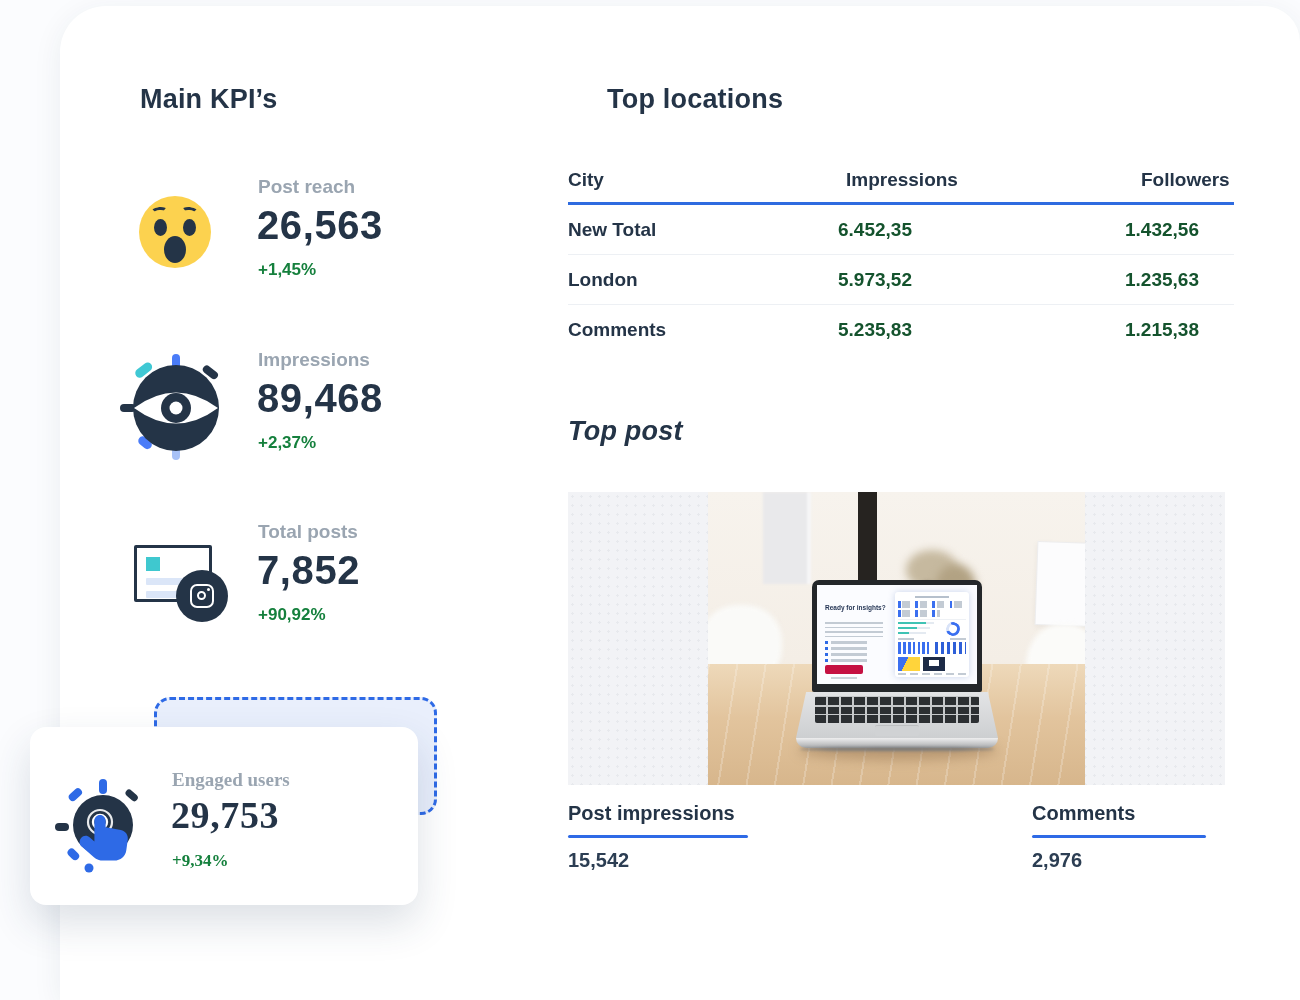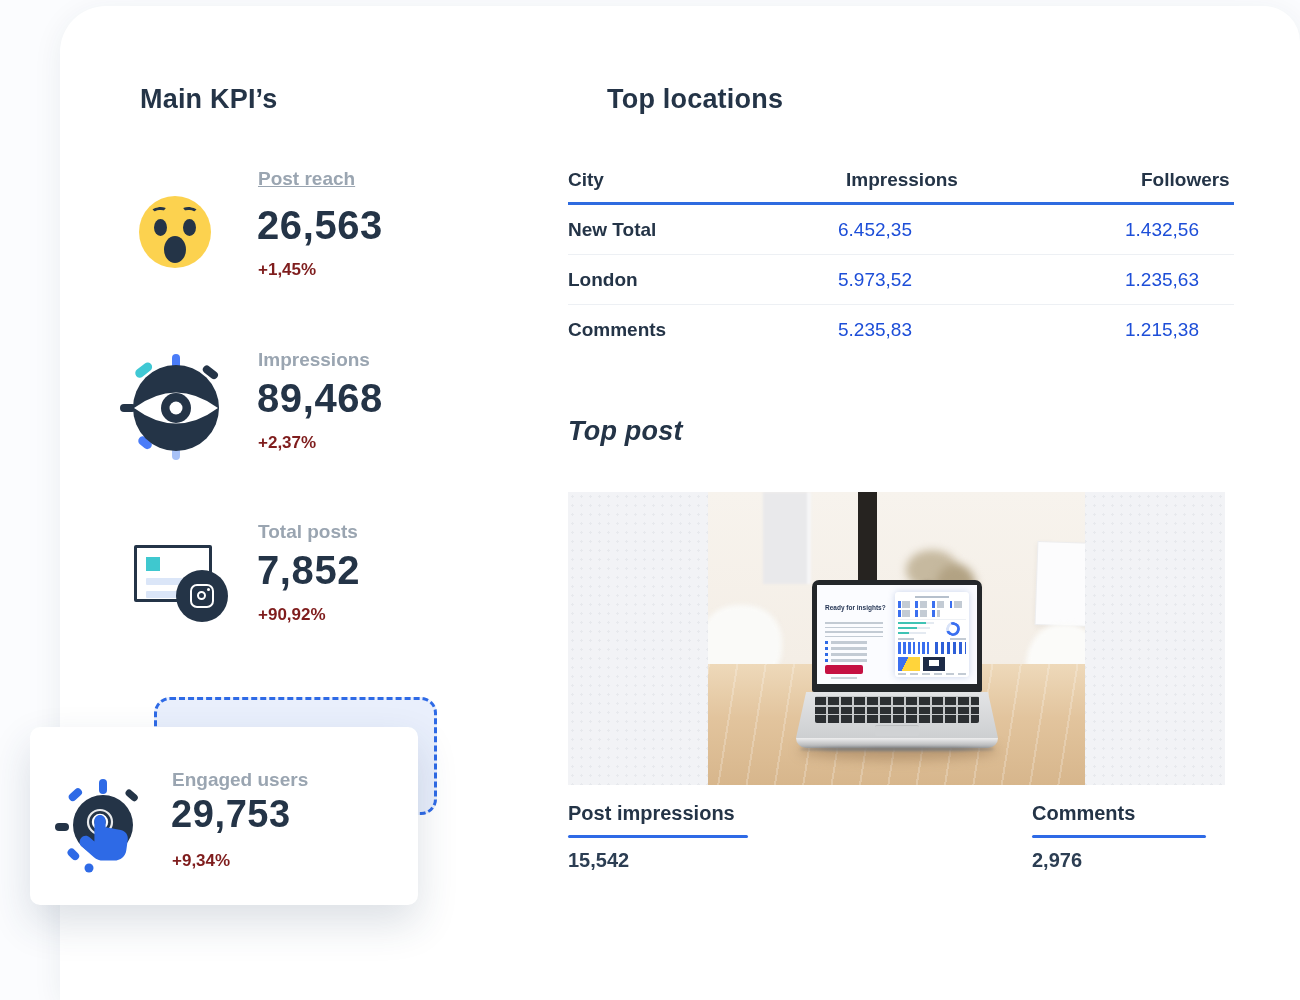--- a/index.html
+++ b/index.html
@@ -21,21 +21,21 @@
     box-shadow:0 6px 30px rgba(35,52,74,0.07);
   }
 
   .h { position:absolute; font-size:27px; font-weight:700; color:#243447; letter-spacing:.2px; }
   .h-kpi { left:140px; top:84px; }
   .h-loc { left:568px; top:84px;margin-left:39px; }
   .h-post { left:568px; top:416px;font-style:italic; }
 
   .kpi-label  { position:absolute; font-size:19px; font-weight:700; color:#9aa5b1; }
   .kpi-value  { position:absolute; font-size:40px; font-weight:700; color:#243447; letter-spacing:.6px; }
-  .kpi-change { position:absolute; font-size:17px; font-weight:700; color:#7f1d1d; }
+  .kpi-change { position:absolute; font-size:17px; font-weight:700; color:#15803d; }
 
   
   .emoji { position:absolute; left:139px; top:196px; width:72px; height:72px;
            background:#fcd24f; border-radius:50%; }
   .emoji .brow { position:absolute; width:17px; height:10px; border:3.5px solid #243447;
                  border-color:#243447 transparent transparent transparent; border-radius:50%; }
   .emoji .brow.l { left:12px; top:11px; transform:rotate(-6deg); }
   .emoji .brow.r { left:42px; top:11px; transform:rotate(6deg); }
   .emoji .eye { position:absolute; width:13px; height:17px; background:#243447; border-radius:50%; top:23px; }
   .emoji .eye.l { left:15px; } .emoji .eye.r { left:44px; }
@@ -63,37 +63,38 @@
 
   
   .slot {
     position:absolute; left:154px; top:697px; width:283px; height:118px;
     background:#e9effc; border:3px dashed #2e6ae6; border-radius:16px;
   }
 
   
   .engaged {
     position:absolute; left:30px; top:727px; width:388px; height:178px;
-    background:#fff; border-radius:10px;
+    background:#fff; border-radius:16px;
     box-shadow:0 18px 40px rgba(40,60,95,0.16);
+    font-family:Liberation Serif, serif;
   }
   .engaged .kpi-label  { left:142px; top:42px; }
   .engaged .kpi-value  { left:141px; top:66px; font-size:38px; }
   .engaged .kpi-change { left:142px; top:124px; }
   .tap-svg { position:absolute; left:25px; top:52px; }
 
   
   .loc-table { position:absolute; left:568px; top:166px; width:666px; }
   .loc-row { display:grid; grid-template-columns:270px 287px 1fr; align-items:center; }
   .loc-head { height:39px; align-items:end; padding-bottom:11px;
               border-bottom:3px solid #2e6be0; font-size:19px; font-weight:700; color:#243447;gap:8px; }
   .loc-body .loc-row { height:50px; border-bottom:1px solid #edf0f4; font-size:19px; }
   .loc-body .loc-row:last-child { border-bottom:none; }
   .loc-city { font-weight:700; color:#243447; }
-  .loc-num  { font-weight:400; color:#1d4ed8; }
+  .loc-num  { font-weight:700; color:#14532d; }
 
   
   .photo-wrap {
     position:absolute; left:568px; top:492px; width:657px; height:293px;
     background:#f2f3f6;
     background-image:radial-gradient(#e7e9ed 1px, rgba(0,0,0,0) 1.2px);
     background-size:9px 9px; overflow:hidden;
   }
   .photo { position:absolute; left:140px; top:0; width:377px; height:293px; overflow:hidden;
            background:linear-gradient(180deg,#f7f3ed 0%,#f4eee6 58%,#efe6d8 70%); }
@@ -197,21 +198,21 @@
 
   <div class="h h-kpi">Main KPI’s</div>
 
   <div class="emoji">
     <div class="brow l"></div>
     <div class="brow r"></div>
     <div class="eye l"></div>
     <div class="eye r"></div>
     <div class="mouth"></div>
   </div>
-  <div class="kpi-label" style="left:258px; top:168px;text-decoration:underline;">Post reach</div>
+  <div class="kpi-label" style="left:258px; top:176px;">Post reach</div>
   <div class="kpi-value" style="left:257px; top:203px;">26,563</div>
   <div class="kpi-change" style="left:258px; top:260px;">+1,45%</div>
 
   <svg class="eye-svg" width="112" height="112" viewBox="0 0 112 112">
     <rect x="52" y="2" width="8" height="17" rx="4" fill="#4a7cf8"></rect>
     <rect x="14" y="14" width="19" height="9" rx="4.5" fill="#3fc8d4" transform="rotate(-38 23 18)"></rect>
     <rect x="82" y="16" width="17" height="8" rx="4" fill="#243447" transform="rotate(38 90 20)"></rect>
     <rect x="0" y="52" width="16" height="8" rx="4" fill="#243447"></rect>
     <rect x="18" y="86" width="15" height="9" rx="4.5" fill="#4a7cf8" transform="rotate(40 25 90)"></rect>
     <rect x="52" y="92" width="8" height="16" rx="4" fill="#a7c1f7"></rect>

